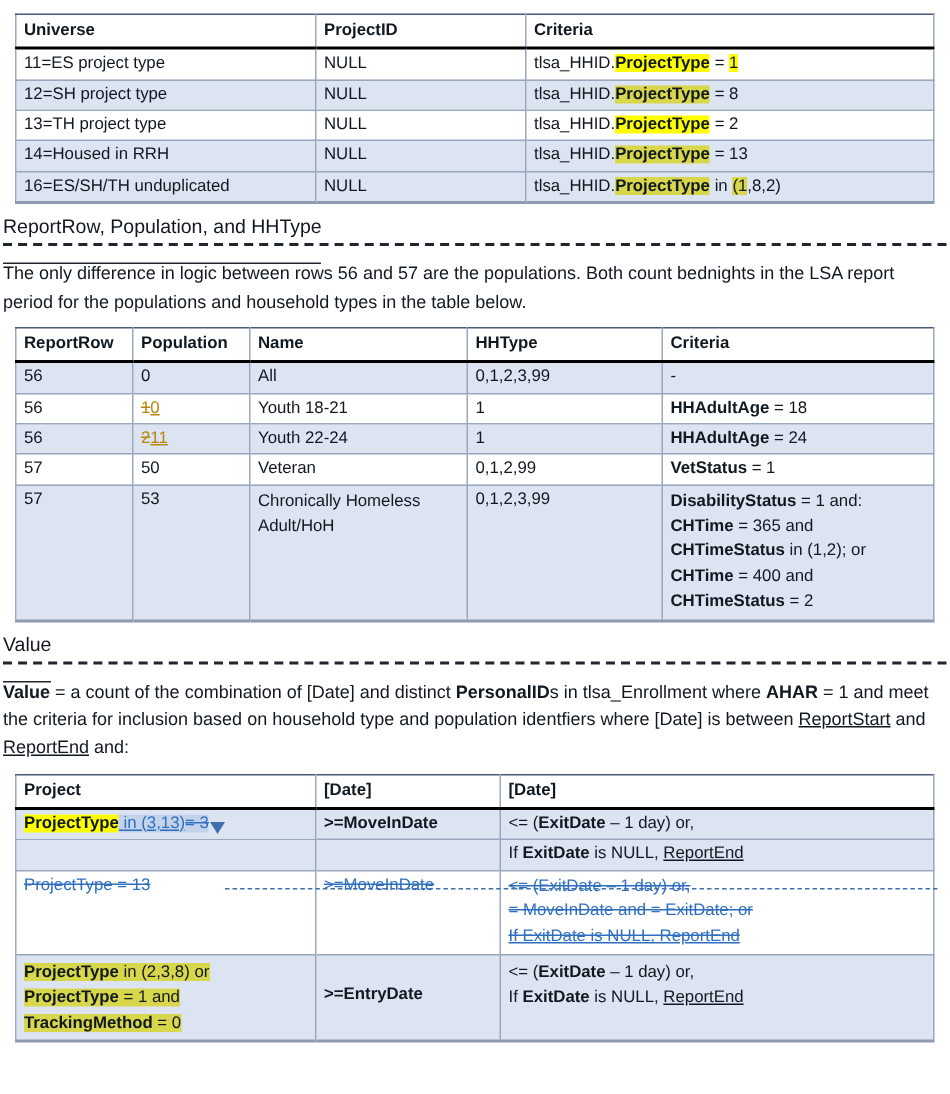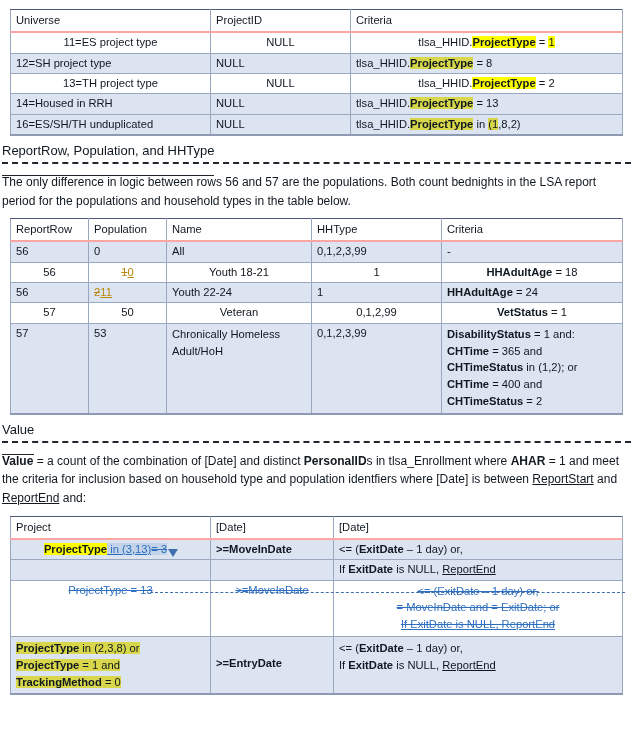--- a/index.html
+++ b/index.html
@@ -25,27 +25,27 @@
     border:1px solid #9aa8bf;
     padding:2px 5px 3px 5px;
     vertical-align:top;
     text-align:left;
     font-weight:normal;
     line-height:1.28;
     white-space:normal;
   }
   table.doc thead th{
     background:#ffffff;
-    font-weight:normal;
+    font-weight:bold;
     border-top:1px solid #4a5a78;
-    border-bottom:2px solid #fca5a5;
+    border-bottom:2px solid #000000;
     padding-top:3px;padding-bottom:4px;
   }
   table.doc tbody tr.alt td{background:#dbe4f0;}
-  table.doc tbody tr.plain td{background:#ffffff;text-align:center;}
+  table.doc tbody tr.plain td{background:#ffffff;}
   table.doc tbody tr:last-child td{border-bottom:2px solid #8d9ab2;margin-left:44px;}
   b,.bd{font-weight:bold;}
 
   
   .hl{background:#ffff00;}
   .hl-olive{background:#d8d64a;}   
   .ins{color:#2f6fc0;text-decoration:underline;background:#c3d3ea;}
   .del{color:#2f6fc0;text-decoration:line-through;}
   .del-u{color:#2f6fc0;text-decoration:line-through underline;}
   .uline{text-decoration:underline;}
@@ -211,21 +211,21 @@
     <thead>
       <tr>
         <th>Project</th>
         <th>[Date]</th>
         <th>[Date]</th>
       </tr>
     </thead>
     <tbody>
 
       <tr class="alt">
-        <td style="position:relative;text-align:center;" class="nowrapcell"><b class="hl">ProjectType</b><span class="ins"> in (3,13)</span><span class="ins del" style="text-decoration:line-through;">= 3</span><span class="tri"></span></td>
+        <td style="position:relative;" class="nowrapcell"><b class="hl">ProjectType</b><span class="ins"> in (3,13)</span><span class="ins del" style="text-decoration:line-through;">= 3</span><span class="tri"></span></td>
         <td><b>&gt;=MoveInDate</b></td>
         <td><span>&lt;= (</span><b>ExitDate</b><span> – 1 day) or,</span></td>
       </tr>
       <tr class="alt">
         <td>&nbsp;</td>
         <td>&nbsp;</td>
         <td><span>If </span><b>ExitDate</b><span> is NULL, </span><span class="uline">ReportEnd</span></td>
       </tr>
 
       <tr class="plain">

